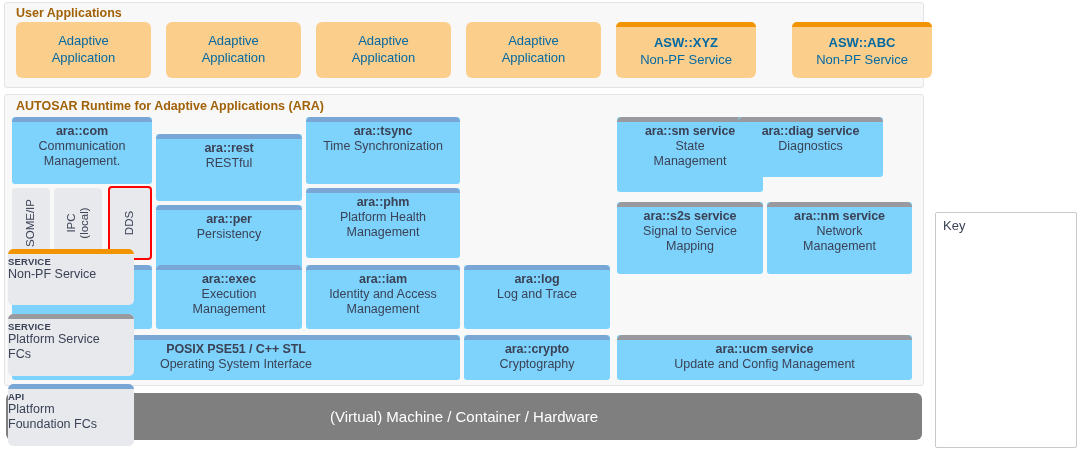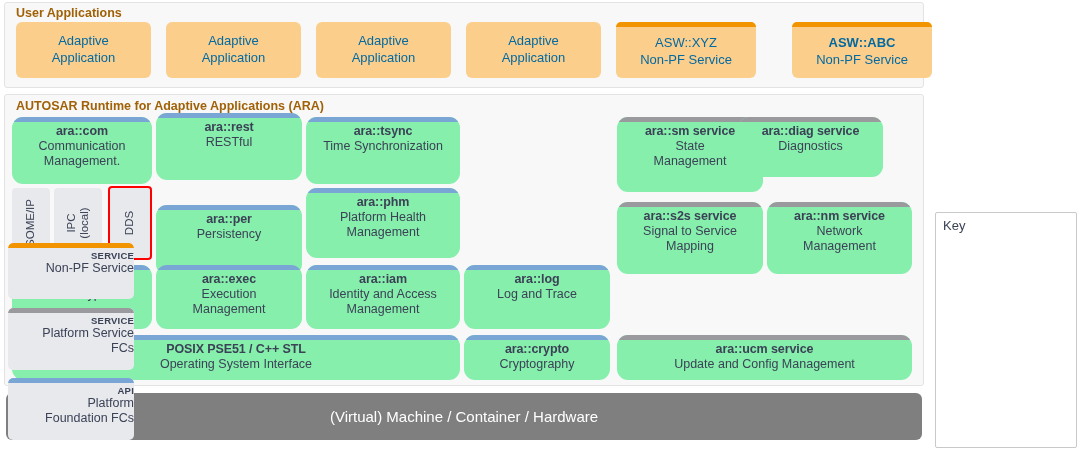--- a/index.html
+++ b/index.html
@@ -7,22 +7,22 @@
     width:1080px;height:454px;
     font-family:"Liberation Sans","DejaVu Sans",sans-serif;
     color:#3b4256;
     position:relative;
     overflow:hidden;
   }
 
   
   .fcbox{
     position:absolute;
-    background:#86efac;
-    border-radius:11px;
+    background:#7dd3fc;
+    border-radius:3px;
     box-sizing:border-box;
     display:flex;flex-direction:column;
     align-items:center;justify-content:flex-start;
     padding-top:7px;
     line-height:1.18;
     font-size:12.5px;
     color:#3b4256;
     overflow:hidden;
   }
   .fcbox .ttl{font-weight:bold;font-size:12.5px;letter-spacing:-.1px;}
@@ -79,23 +79,24 @@
   
   #key-panel{
     position:absolute;left:935px;top:212px;width:142px;height:236px;
     background:#ffffff;border:1px solid #c9c9cc;border-radius:2px;
     box-sizing:border-box;
   }
   #key-title{position:absolute;left:943px;top:218px;font-size:13px;font-weight:normal;color:#3b4256;}
   .keybox{
     position:absolute;left:8px;width:126px;
     border-radius:5px;box-sizing:border-box;
-    display:flex;flex-direction:column;align-items:flex-end;justify-content:flex-start;
+    display:flex;flex-direction:column;align-items:flex-start;justify-content:flex-start;
     padding-top:7px;font-size:12.5px;line-height:1.2;background:#e8e9ed;
     overflow:hidden;
+    margin-top:6px;
   }
   .keybox .kind{font-size:9.5px;font-weight:bold;letter-spacing:.2px;}
   .keybox .kname{font-size:12.5px;}
 
   
   .vbox{
     position:absolute;background:#e8e9ed;border-radius:4px;
     box-sizing:border-box;overflow:hidden;
   }
   .vbox .vtxt{
@@ -122,37 +123,37 @@
 </div>
 <div class="appbox" style="left:316px;width:135px;">
   <span class="l1">Adaptive</span>
   <span class="l2">Application</span>
 </div>
 <div class="appbox" style="left:466px;width:135px;">
   <span class="l1">Adaptive</span>
   <span class="l2">Application</span>
 </div>
 <div class="appbox nonpf" style="left:616px;width:140px;padding-top:4px;">
-  <span class="l1" style="font-weight:normal;">ASW::XYZ</span>
+  <span class="l1" style="font-weight:bold;">ASW::XYZ</span>
   <span class="l2">Non-PF Service</span>
 </div>
 <div class="appbox nonpf" style="left:771px;width:140px;padding-top:4px;margin-left:21px;">
   <span class="l1" style="font-weight:bold;">ASW::ABC</span>
   <span class="l2">Non-PF Service</span>
 </div>
 
 <div class="panel" id="ara-panel"></div>
 <div class="panel-title" id="ara-title">AUTOSAR Runtime for Adaptive Applications (ARA)</div>
 
 <div class="fcbox api" style="left:12px;top:117px;width:140px;height:67px;">
   <span class="ttl">ara::com</span>
   <span class="sub">Communication</span>
   <span class="sub">Management.</span>
 </div>
-<div class="fcbox api" style="left:156px;top:113px;width:146px;height:67px;text-align:right;">
+<div class="fcbox api" style="left:156px;top:134px;width:146px;height:67px;text-align:right;">
   <span class="ttl">ara::rest</span>
   <span class="sub">RESTful</span>
 </div>
 <div class="fcbox api" style="left:306px;top:117px;width:154px;height:67px;">
   <span class="ttl">ara::tsync</span>
   <span class="sub">Time Synchronization</span>
 </div>
 
 <div class="vbox" style="left:12px;top:188px;width:38px;height:70px;">
   <span class="vtxt"><span>SOME/IP</span></span>

